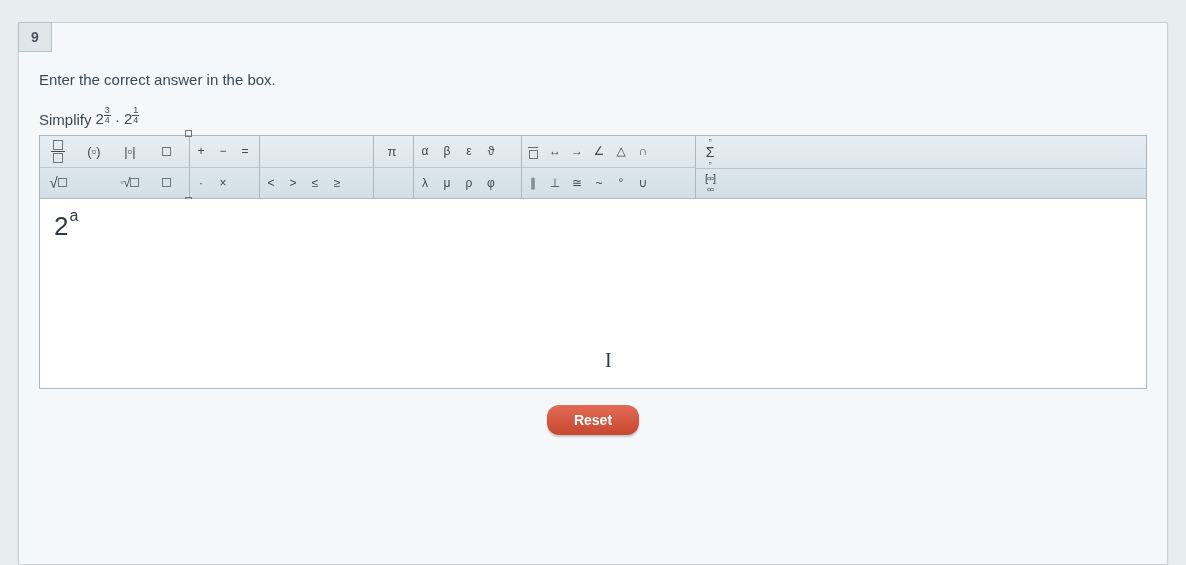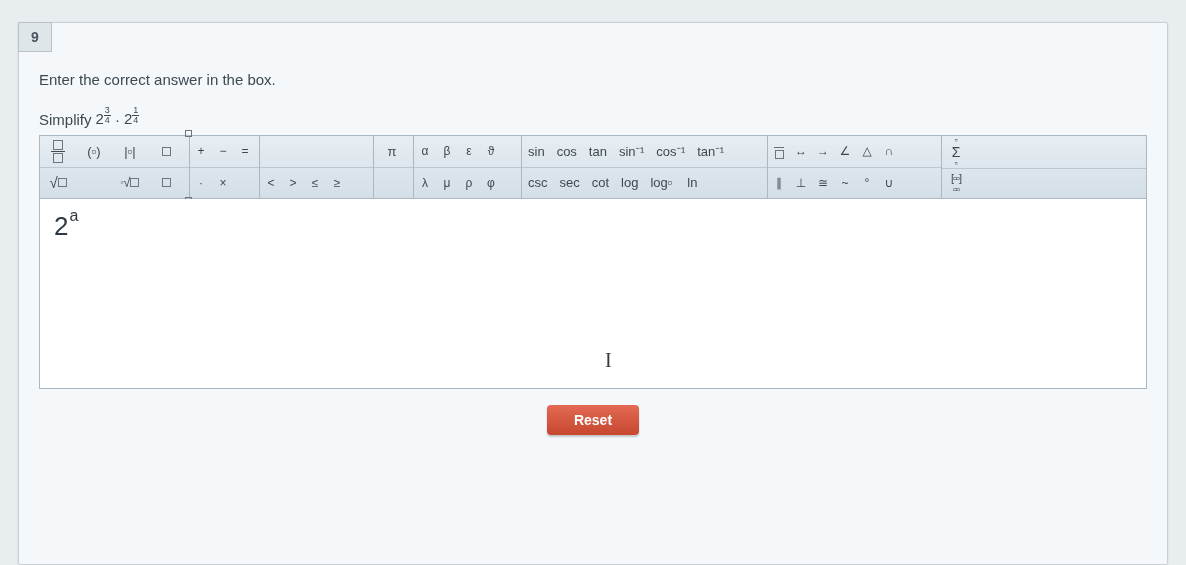--- a/index.html
+++ b/index.html
@@ -114,21 +114,21 @@
 
   .action-row {
     display:flex;
     justify-content:center;
     gap: 34px;
     margin-top: 16px;
   }
   .btn {
     min-width: 92px;
     height: 30px;
-    border-radius: 4px;
+    border-radius: 12px;
     border: none;
     color: #fff;
     font-size: 14px;
     font-weight: bold;
     cursor: pointer;
     box-shadow: 0 2px 2px rgba(0,0,0,0.2);
   }
   .btn-reset { background: linear-gradient(#e36a54,#c7472f); }
   .btn-next  { background: linear-gradient(#4aa3c4,#2f7fa2); }
 
@@ -238,38 +238,20 @@
             <div class="tbtn small">ϑ</div>
           </div>
           <div class="trow">
             <div class="tbtn small">λ</div>
             <div class="tbtn small">μ</div>
             <div class="tbtn small">ρ</div>
             <div class="tbtn small">φ</div>
           </div>
         </div>
 
-        <div class="tcol" style="width:246px;">
-          <div class="trow">
-            <div class="tbtn">sin</div>
-            <div class="tbtn">cos</div>
-            <div class="tbtn">tan</div>
-            <div class="tbtn">sin⁻¹</div>
-            <div class="tbtn">cos⁻¹</div>
-            <div class="tbtn">tan⁻¹</div>
-          </div>
-          <div class="trow">
-            <div class="tbtn">csc</div>
-            <div class="tbtn">sec</div>
-            <div class="tbtn">cot</div>
-            <div class="tbtn">log</div>
-            <div class="tbtn">log▫</div>
-            <div class="tbtn">ln</div>
-          </div>
-        </div>
 
         <div class="tcol" style="width:174px;">
           <div class="trow">
             <div class="tbtn small vec-ico">
                 <span class="bar">—</span>
                 <span class="box-ph"></span>
               </div>
             <div class="tbtn small">↔</div>
             <div class="tbtn small">→</div>
             <div class="tbtn small">∠</div>

